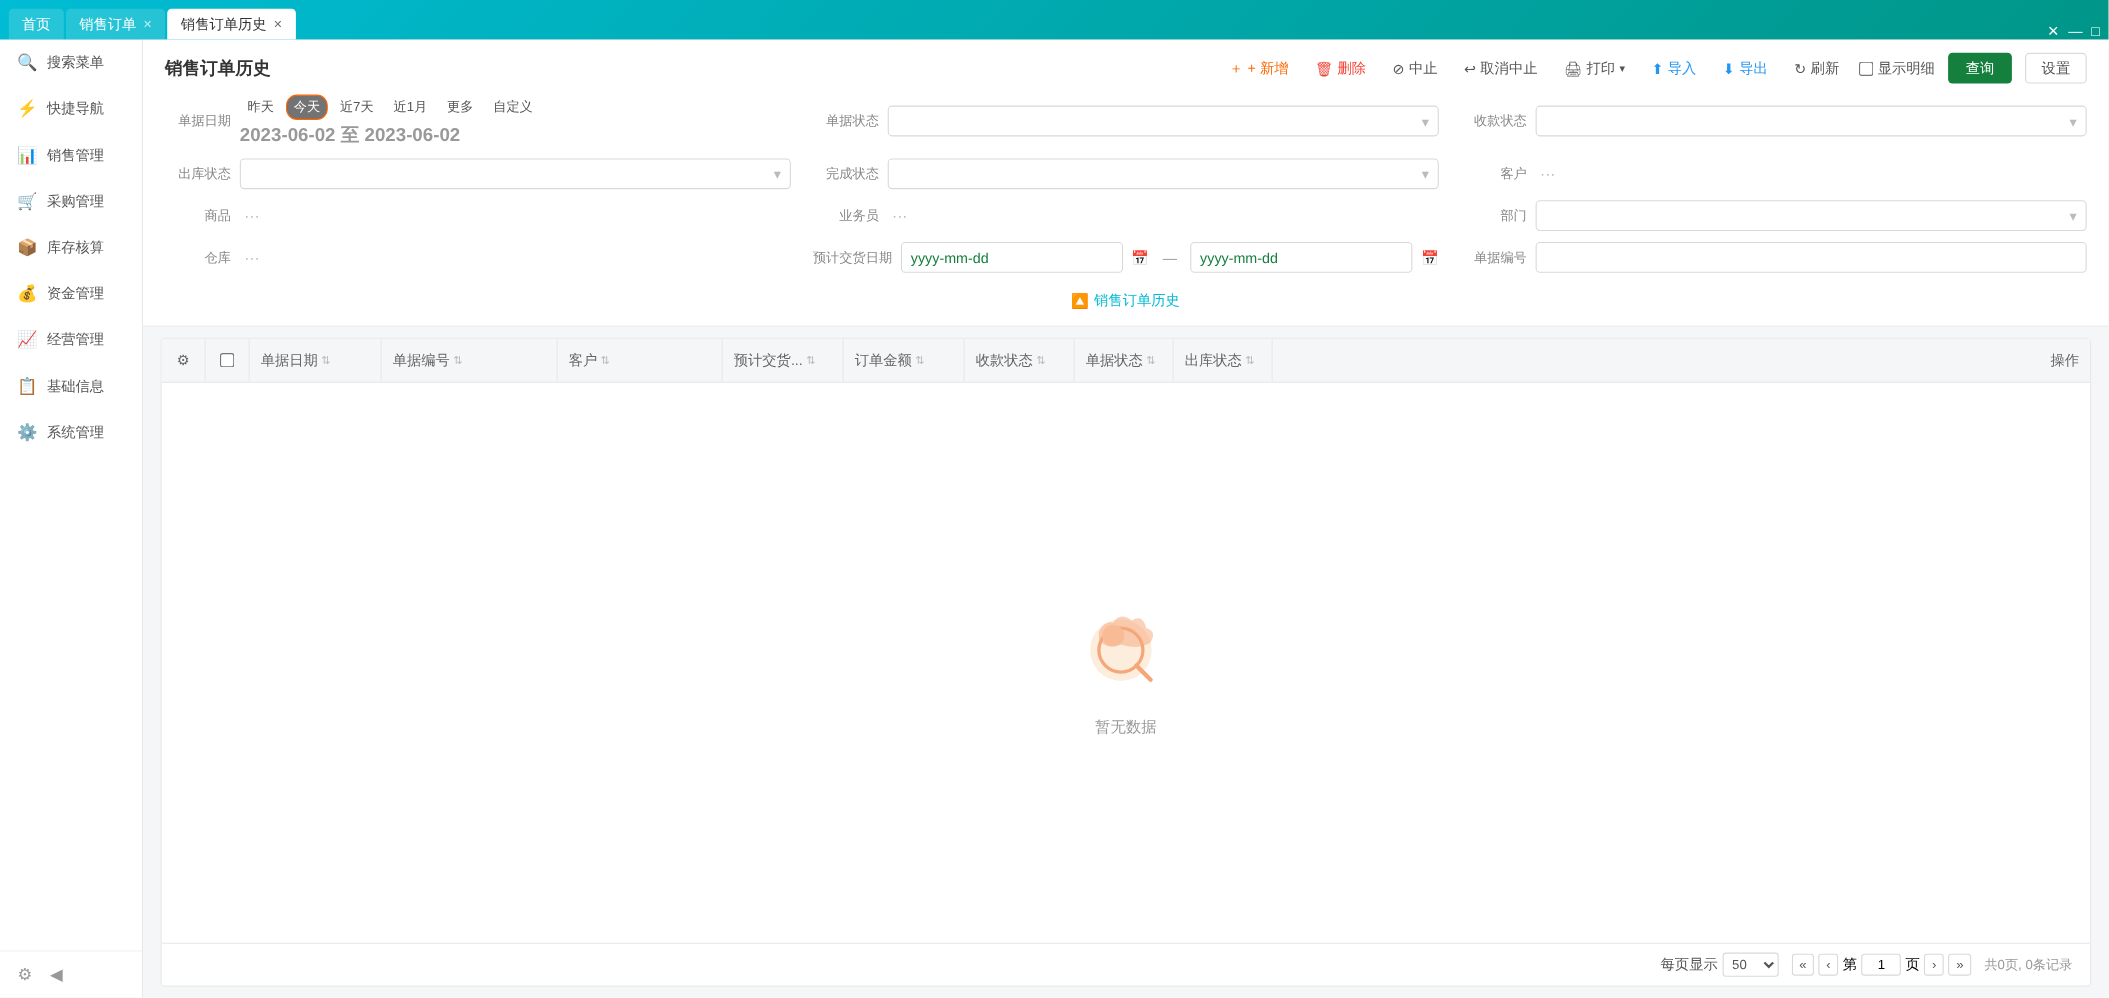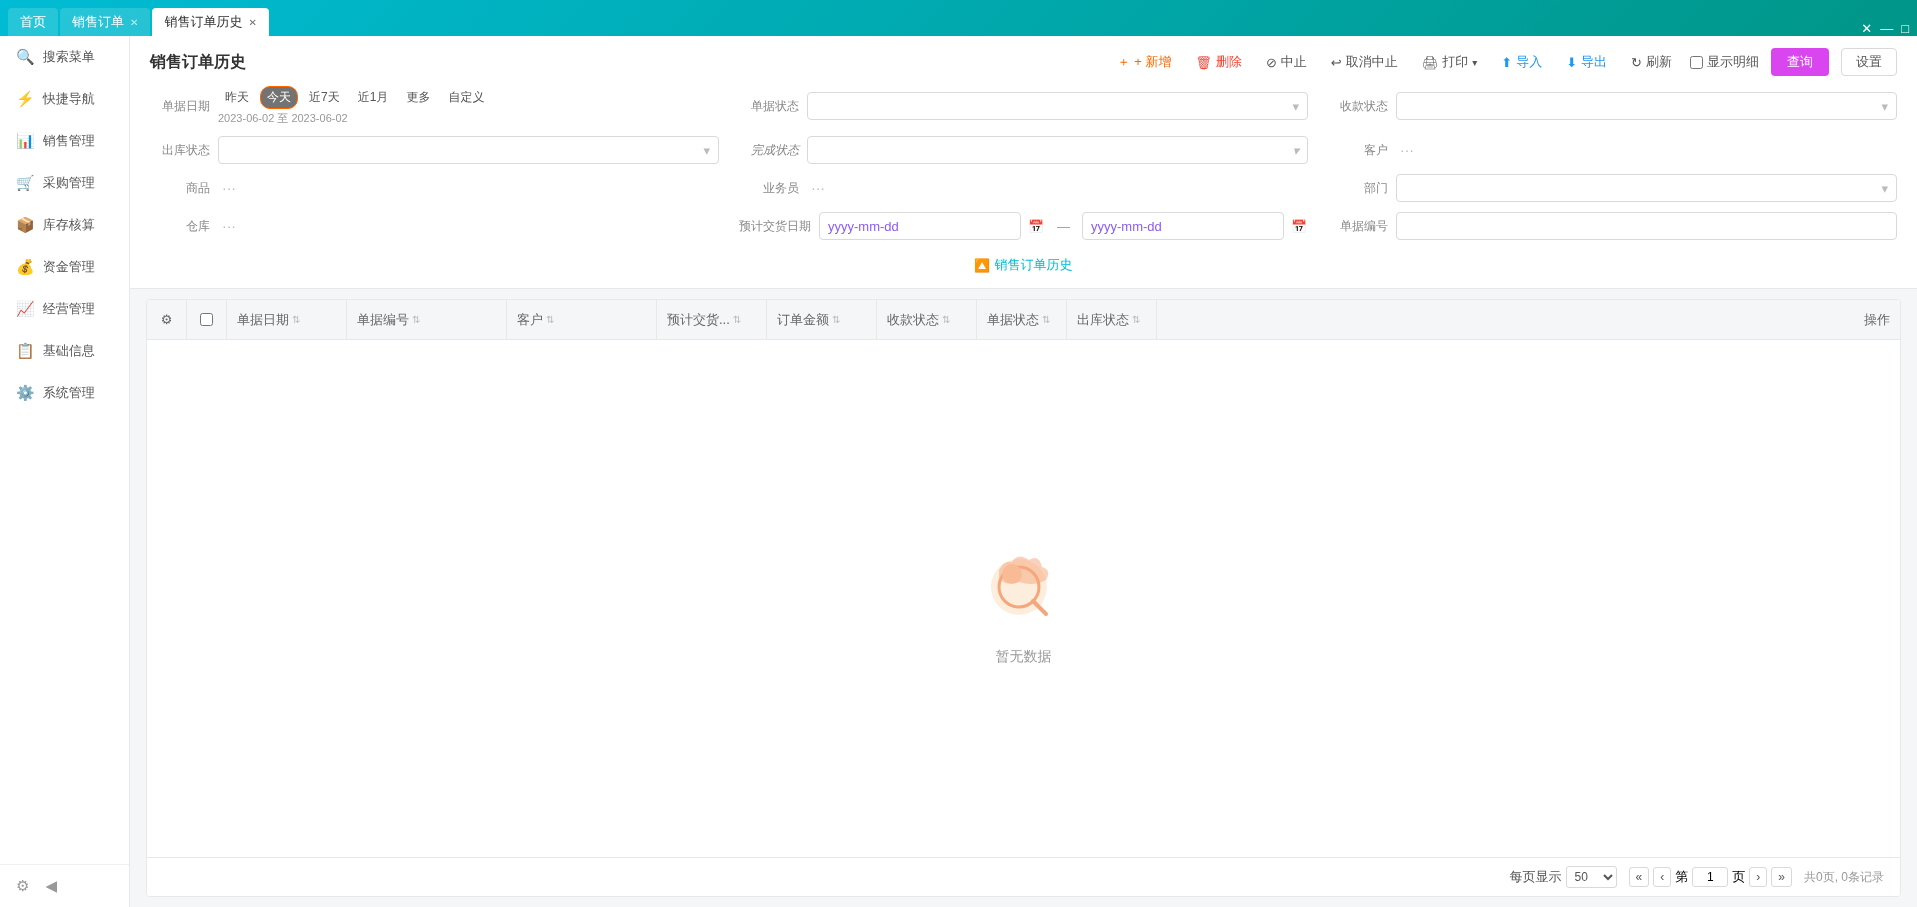--- a/index.html
+++ b/index.html
@@ -119,21 +119,21 @@
       color: #555;
       font-size: 12px;
       padding: 4px 6px;
       border-radius: 3px;
       transition: background 0.2s;
     }
     .toolbar-btn.orange { color: #ff6600; }
     .toolbar-btn.red { color: #f44336; }
     .toolbar-btn.blue { color: #2196f3; }
     .btn-query {
-      background: #d946ef;
+      background: #15803d;
       color: #fff;
       border: none;
       padding: 5px 16px;
       border-radius: 4px;
       cursor: pointer;
       font-size: 13px;
     }
     .btn-settings {
       background: #fff;
       color: #555;
@@ -197,23 +197,24 @@
       color: #555;
       border: 1px solid transparent;
     }
     .dqb.active {
       background: #737373;
       color: #fff;
       border-color: #ff6600;
       border-radius: 10px;
     }
     .date-range-text {
-      font-size: 11px;
+      font-size: 17px;
       color: #999;
       margin-top: 2px;
+      font-weight: bold;
     }
     .filter-date-group {
       display: flex;
       flex-direction: column;
     }
     .select-box {
       flex: 1;
       height: 28px;
       border: 1px solid #d9d9d9;
       border-radius: 4px;
@@ -232,21 +233,21 @@
       font-size: 14px;
       padding: 2px 4px;
     }
     .date-input {
       flex: 1;
       height: 28px;
       border: 1px solid #d9d9d9;
       border-radius: 4px;
       padding: 0 8px;
       font-size: 12px;
-      color: #8b5cf6;
+      color: #15803d;
       background: #fff;
       display: flex;
       align-items: center;
     }
     .date-dash { color: #999; padding: 0 4px; }
     .calendar-icon { color: #ccc; font-size: 13px; cursor: pointer; }
     .collapse-row {
       display: flex;
       justify-content: center;
       align-items: center;
@@ -524,21 +525,21 @@
       </div>
 
       <div class="filter-row">
         <div class="filter-item" style="flex:2;">
           <span class="filter-label">出库状态</span>
           <div class="select-box">
             <span></span>
             <span>▾</span>
           </div>
         </div>
-        <div class="filter-item" style="flex:2; padding-left:20px;font-style:italic;">
+        <div class="filter-item" style="flex:2; padding-left:20px;">
           <span class="filter-label">完成状态</span>
           <div class="select-box">
             <span></span>
             <span>▾</span>
           </div>
         </div>
         <div class="filter-item" style="flex:2; padding-left:20px;">
           <span class="filter-label">客户</span>
           <span class="dots-btn">···</span>
         </div>

